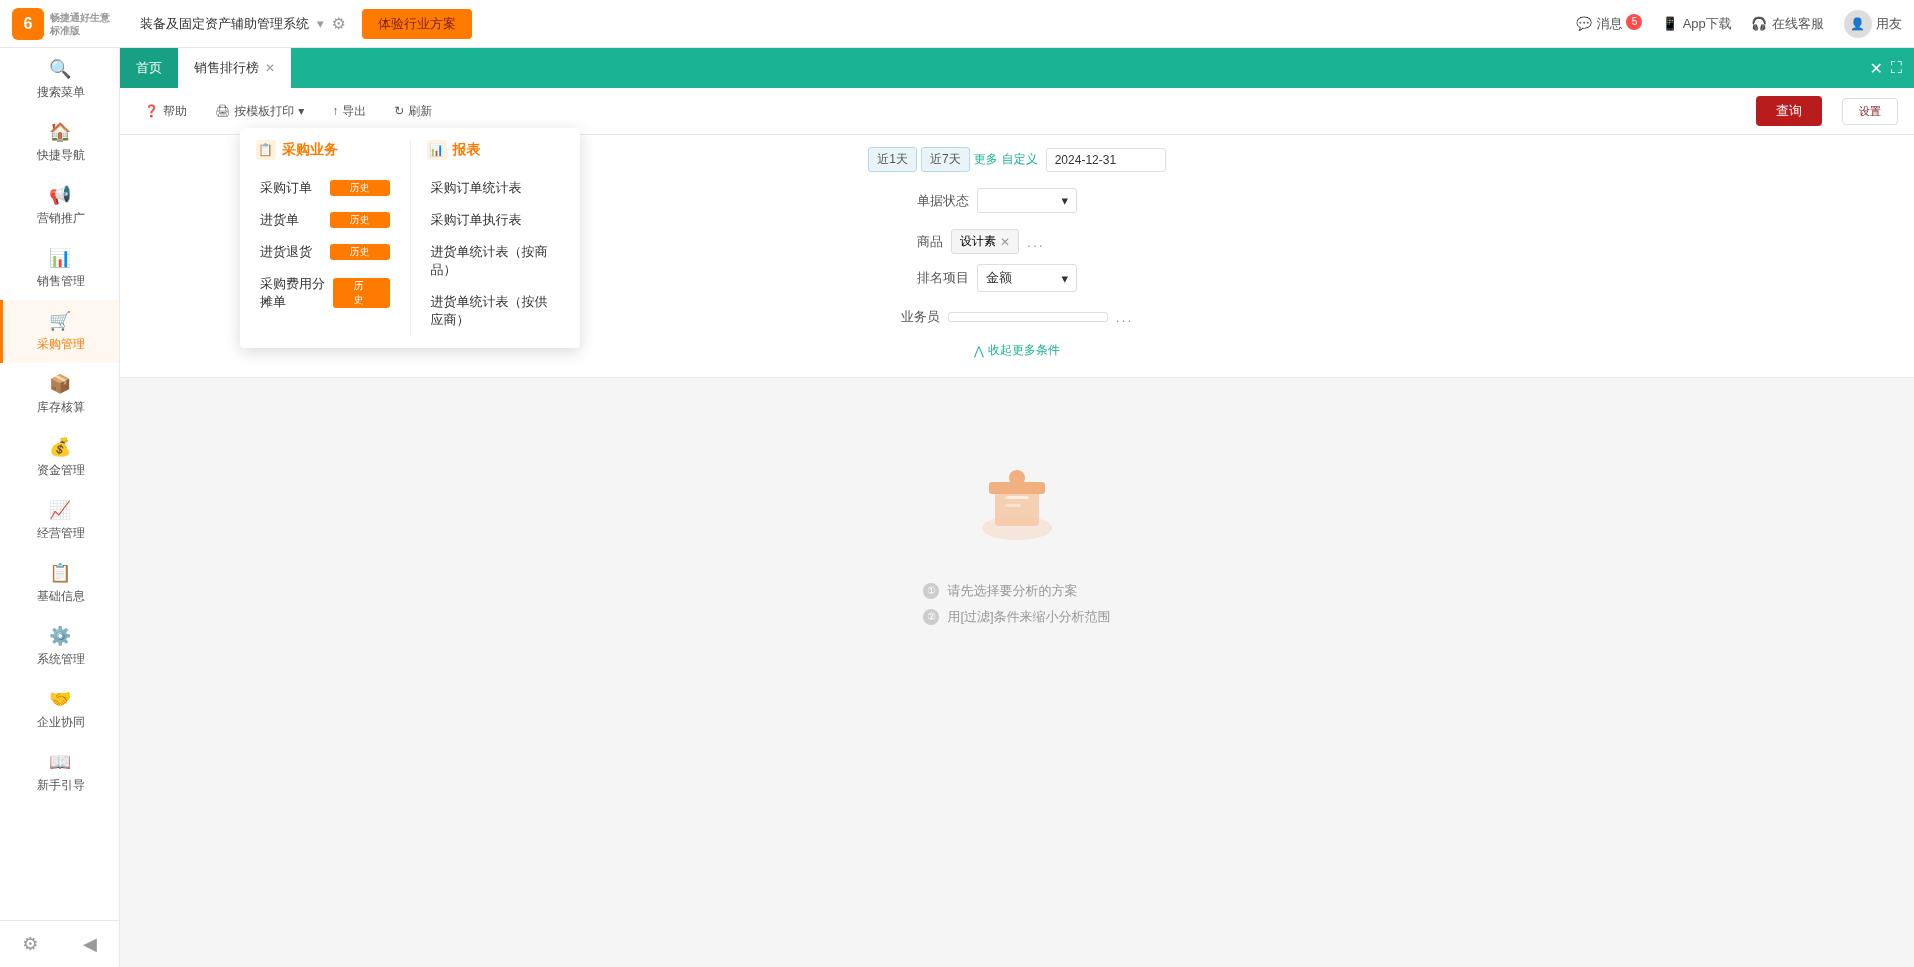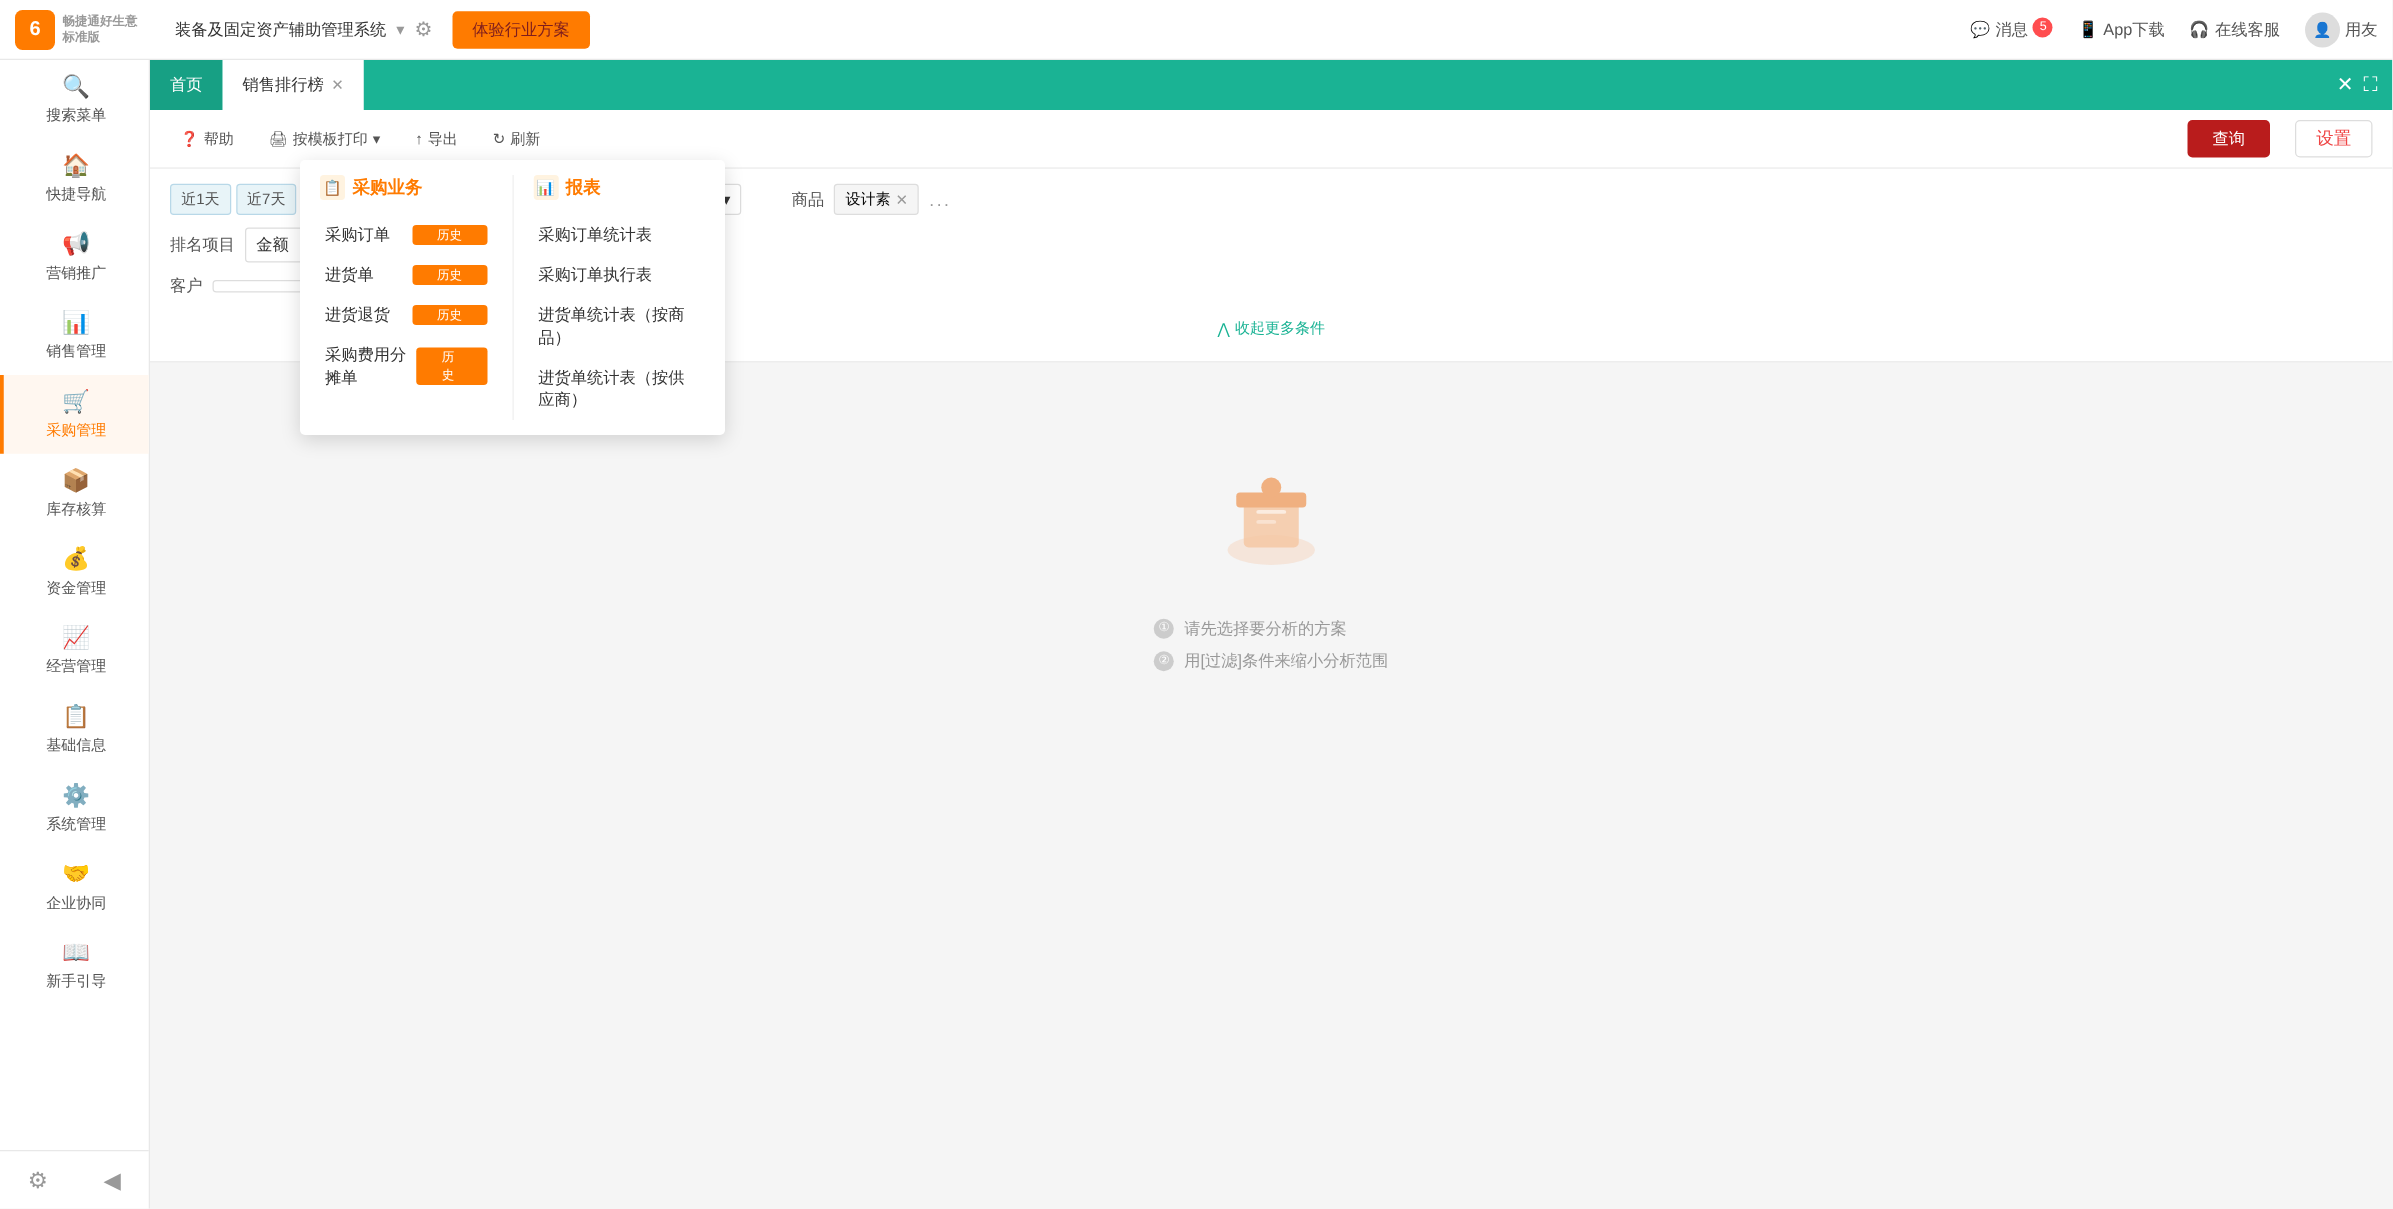--- a/index.html
+++ b/index.html
@@ -209,39 +209,41 @@
       color: white;
       border: none;
       padding: 6px 20px;
       border-radius: 4px;
       cursor: pointer;
       font-size: 13px;
       margin-left: auto;
     }
     .setting-btn {
       border: 1px solid #ddd;
-      color: #ef4444;
+      color: #7f1d1d;
       background: #fff;
       padding: 5px 16px;
       border-radius: 4px;
       cursor: pointer;
-      font-size: 14px;
+      font-size: 11px;
     }
 
     
     .filter-area {
       background: #fff;
       padding: 12px 16px;
       border-bottom: 1px solid #e8e8e8;
     }
     .filter-row {
       display: flex;
       align-items: center;
+      gap: 16px;
       margin-bottom: 10px;
       flex-wrap: wrap;
+      flex-direction: column;
     }
     .filter-group {
       display: flex;
       align-items: center;
       gap: 8px;
       min-width: 200px;
     }
     .filter-label { color: #555; font-size: 13px; white-space: nowrap; }
     .filter-input {
       border: 1px solid #ddd;
@@ -576,28 +578,20 @@
             </div>
           </div>
 
           <div class="filter-group">
             <span class="filter-label">业务员</span>
             <div class="select-box" style="min-width:160px;"></div>
             <span class="dots-btn">...</span>
           </div>
         </div>
 
-        <div class="filter-row">
-
-          <div class="filter-group">
-            <span class="filter-label">客户</span>
-            <div class="select-box" style="min-width:300px;"></div>
-            <span class="dots-btn">...</span>
-          </div>
-        </div>
 
         <div class="collapse-btn">
           <span>⋀</span>
           <span>收起更多条件</span>
         </div>
       </div>
 
       <div class="empty-state">
         <div class="empty-icon">
           <svg viewBox="0 0 100 100" width="100" height="100">

